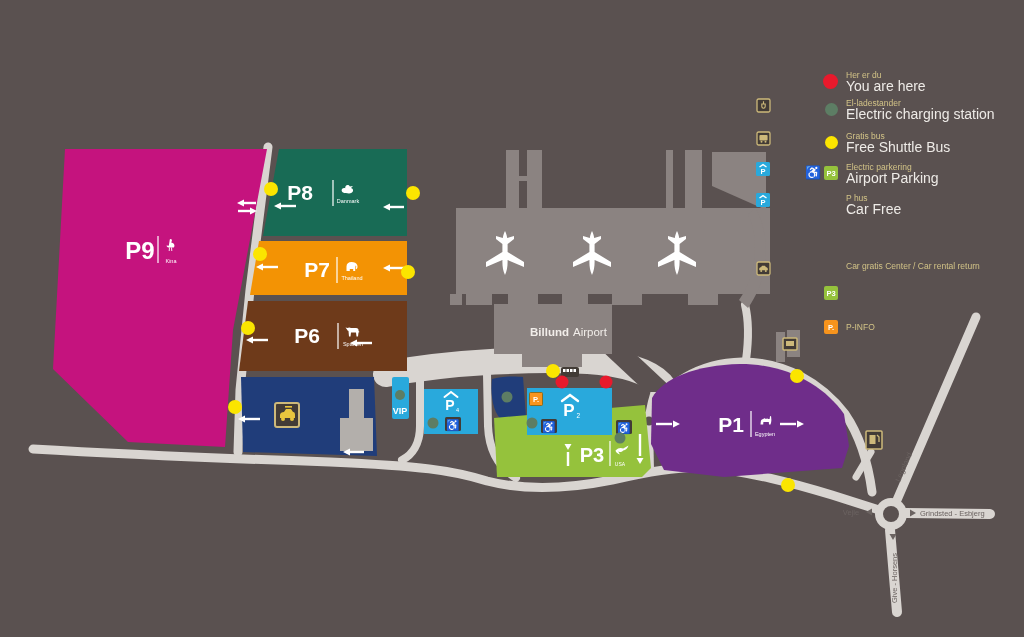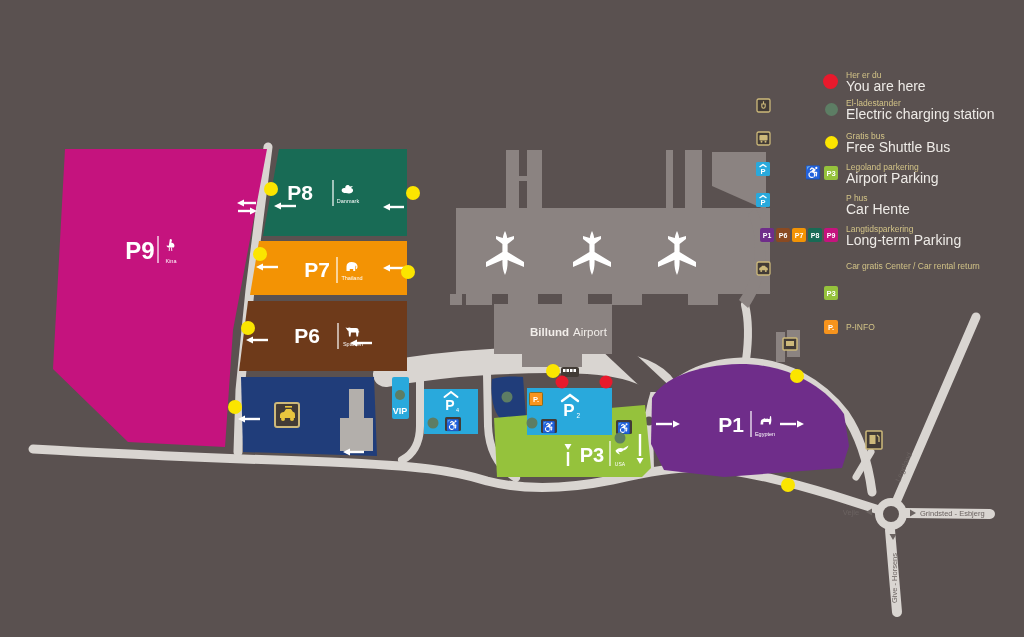--- a/index.html
+++ b/index.html
@@ -360,57 +360,44 @@
         <text x="7" y="11.8" font-size="7.5" font-weight="bold" fill="#fff" text-anchor="middle">P</text>
       </svg>
       <svg class="badge-svg" width="14" height="14">
         <rect width="14" height="14" rx="2" fill="#29a9dc"></rect>
         <path d="M3.5,5 L7,2.6 L10.5,5" stroke="#fff" stroke-width="1.3" fill="none"></path>
         <text x="7" y="11.8" font-size="7.5" font-weight="bold" fill="#fff" text-anchor="middle">P</text>
       </svg>
       <span class="sq p3">P3</span>
     </div>
     <div class="ltext">
-      <div class="lda">Legoland parkering</div>
+      <div class="lda">Electric parkering</div>
       <div class="len">Airport Parking</div>
     </div>
   </div>
 
   <div class="lrow" style="top:177px">
     <div class="licons">
       <svg class="badge-svg" width="14" height="14">
         <rect width="14" height="14" rx="2" fill="#29a9dc"></rect>
         <path d="M3.5,5 L7,2.6 L10.5,5" stroke="#fff" stroke-width="1.3" fill="none"></path>
         <text x="7" y="11.8" font-size="7.5" font-weight="bold" fill="#fff" text-anchor="middle">P</text>
       </svg>
       <svg class="badge-svg" width="14" height="14">
         <rect width="14" height="14" rx="2" fill="#29a9dc"></rect>
         <path d="M3.5,5 L7,2.6 L10.5,5" stroke="#fff" stroke-width="1.3" fill="none"></path>
         <text x="7" y="11.8" font-size="7.5" font-weight="bold" fill="#fff" text-anchor="middle">P</text>
       </svg>
     </div>
     <div class="ltext">
       <div class="lda">P hus</div>
-      <div class="len">Car Hente</div>
-    </div>
-  </div>
-
-  <div class="lrow" style="top:208px">
-    <div class="licons">
-      <span class="sq p1">P1</span>
-      <span class="sq p6">P6</span>
-      <span class="sq p7">P7</span>
-      <span class="sq p8">P8</span>
-      <span class="sq p9">P9</span>
-    </div>
-    <div class="ltext">
-      <div class="lda">Langtidsparkering</div>
-      <div class="len">Long-term Parking</div>
-    </div>
-  </div>
+      <div class="len">Car Free</div>
+    </div>
+  </div>
+
 
   <div class="lrow" style="top:245px">
     <div class="licons">
       <svg class="badge-svg" width="15" height="15">
         <rect x="1" y="1" width="13" height="13" rx="1.5" fill="#423b36" stroke="#cdb97a" stroke-width="1.3"></rect>
         <path d="M3.2,9.2 V7.8 C3.2,6.8 4,6.2 5,6.2 L6,4.8 H9 L10,6.2 C11,6.2 11.8,6.8 11.8,7.8 V9.2 Z" fill="#cdb97a"></path>
         <circle cx="5.2" cy="10" r="1" fill="#cdb97a"></circle>
             <circle cx="9.8" cy="10" r="1" fill="#cdb97a"></circle>
       </svg>
     </div>

